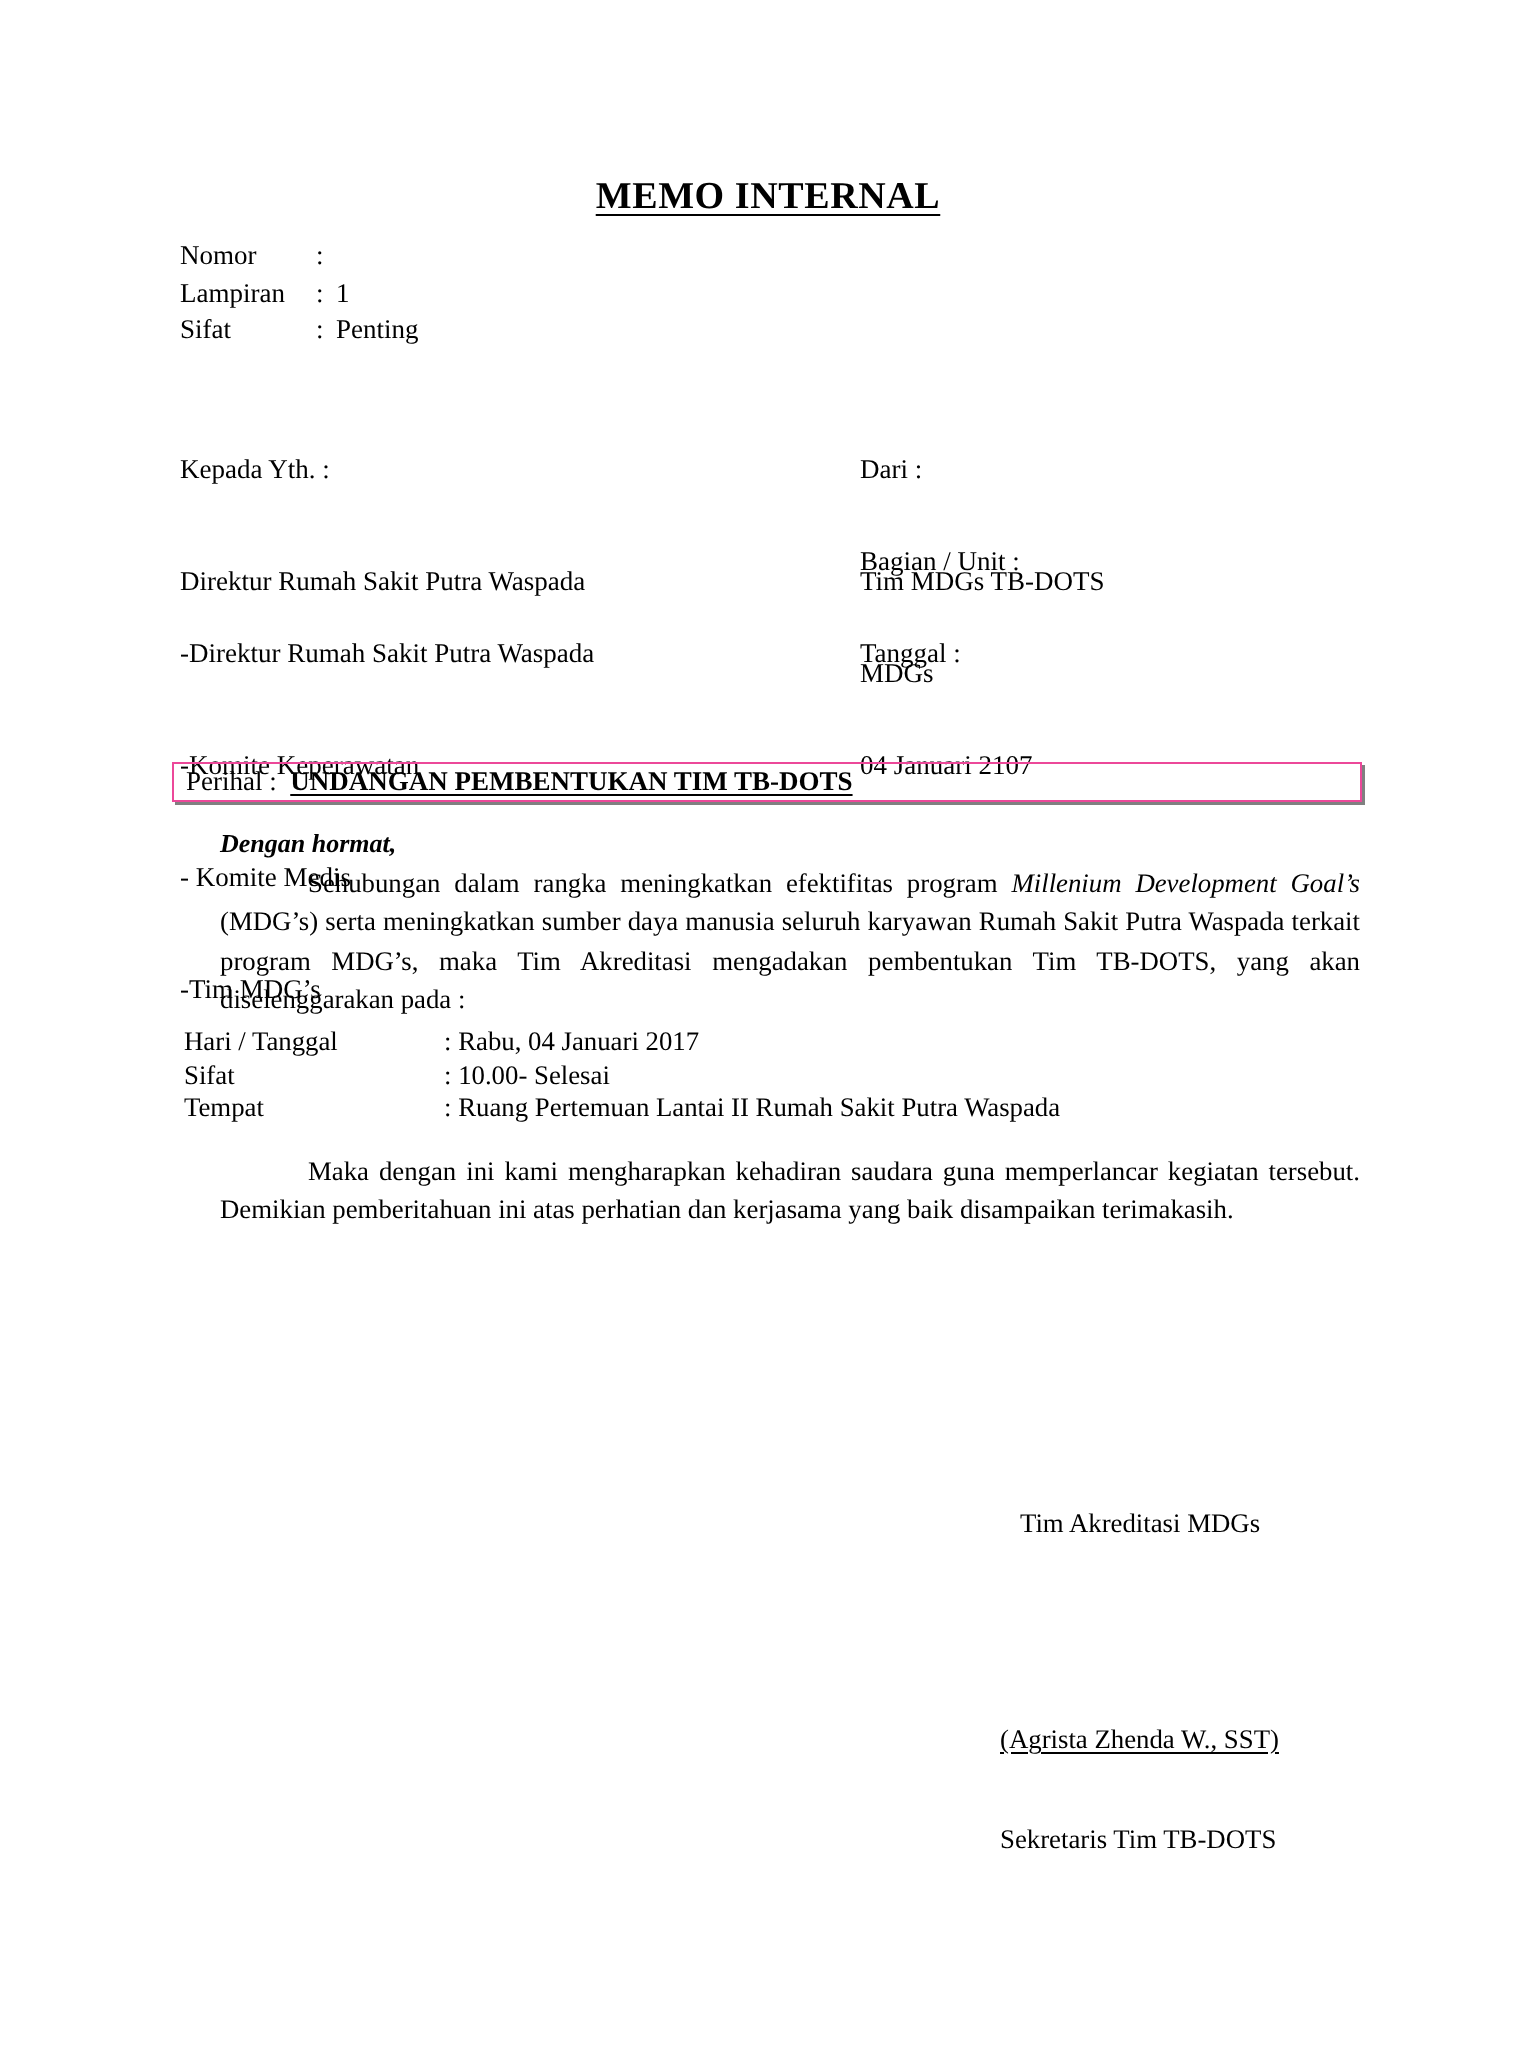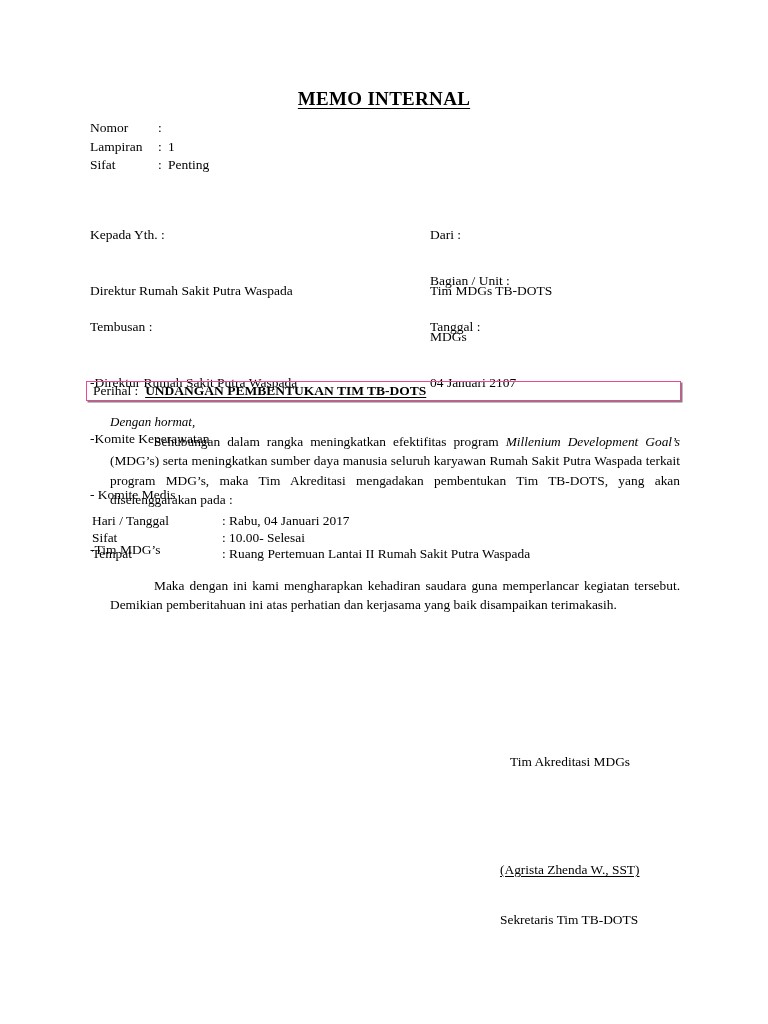--- a/index.html
+++ b/index.html
@@ -98,21 +98,21 @@
     text-decoration: underline;
     text-underline-offset: 2px;
   }
 
   
   .salutation {
     position: absolute;
     left: 110px;
     top: 414px;
     font-size: 13px;
-    font-weight: normal;
+    font-weight: bold;
     font-style: italic;
   }
   .body-par {
     position: absolute;
     left: 110px;
     width: 570px;
     font-size: 13.4px;
     line-height: 19.4px;
     text-align: justify;
     text-justify: inter-word;
@@ -200,21 +200,20 @@
     <div>Dari :</div>
     <div>Tim MDGs TB-DOTS</div>
   </div>
 
   <div class="col-right" id="bagian-block">
     <div>Bagian / Unit :</div>
     <div>MDGs</div>
   </div>
 
   <div class="col-left" id="tembusan-block">
-    <div>Tembusan :</div>
     <div>-Direktur Rumah Sakit Putra Waspada</div>
     <div>-Komite Keperawatan</div>
     <div>- Komite Medis</div>
     <div>-Tim MDG’s</div>
   </div>
 
   <div class="col-right" id="tanggal-block">
     <div>Tanggal :</div>
     <div>04 Januari 2107</div>
   </div>

